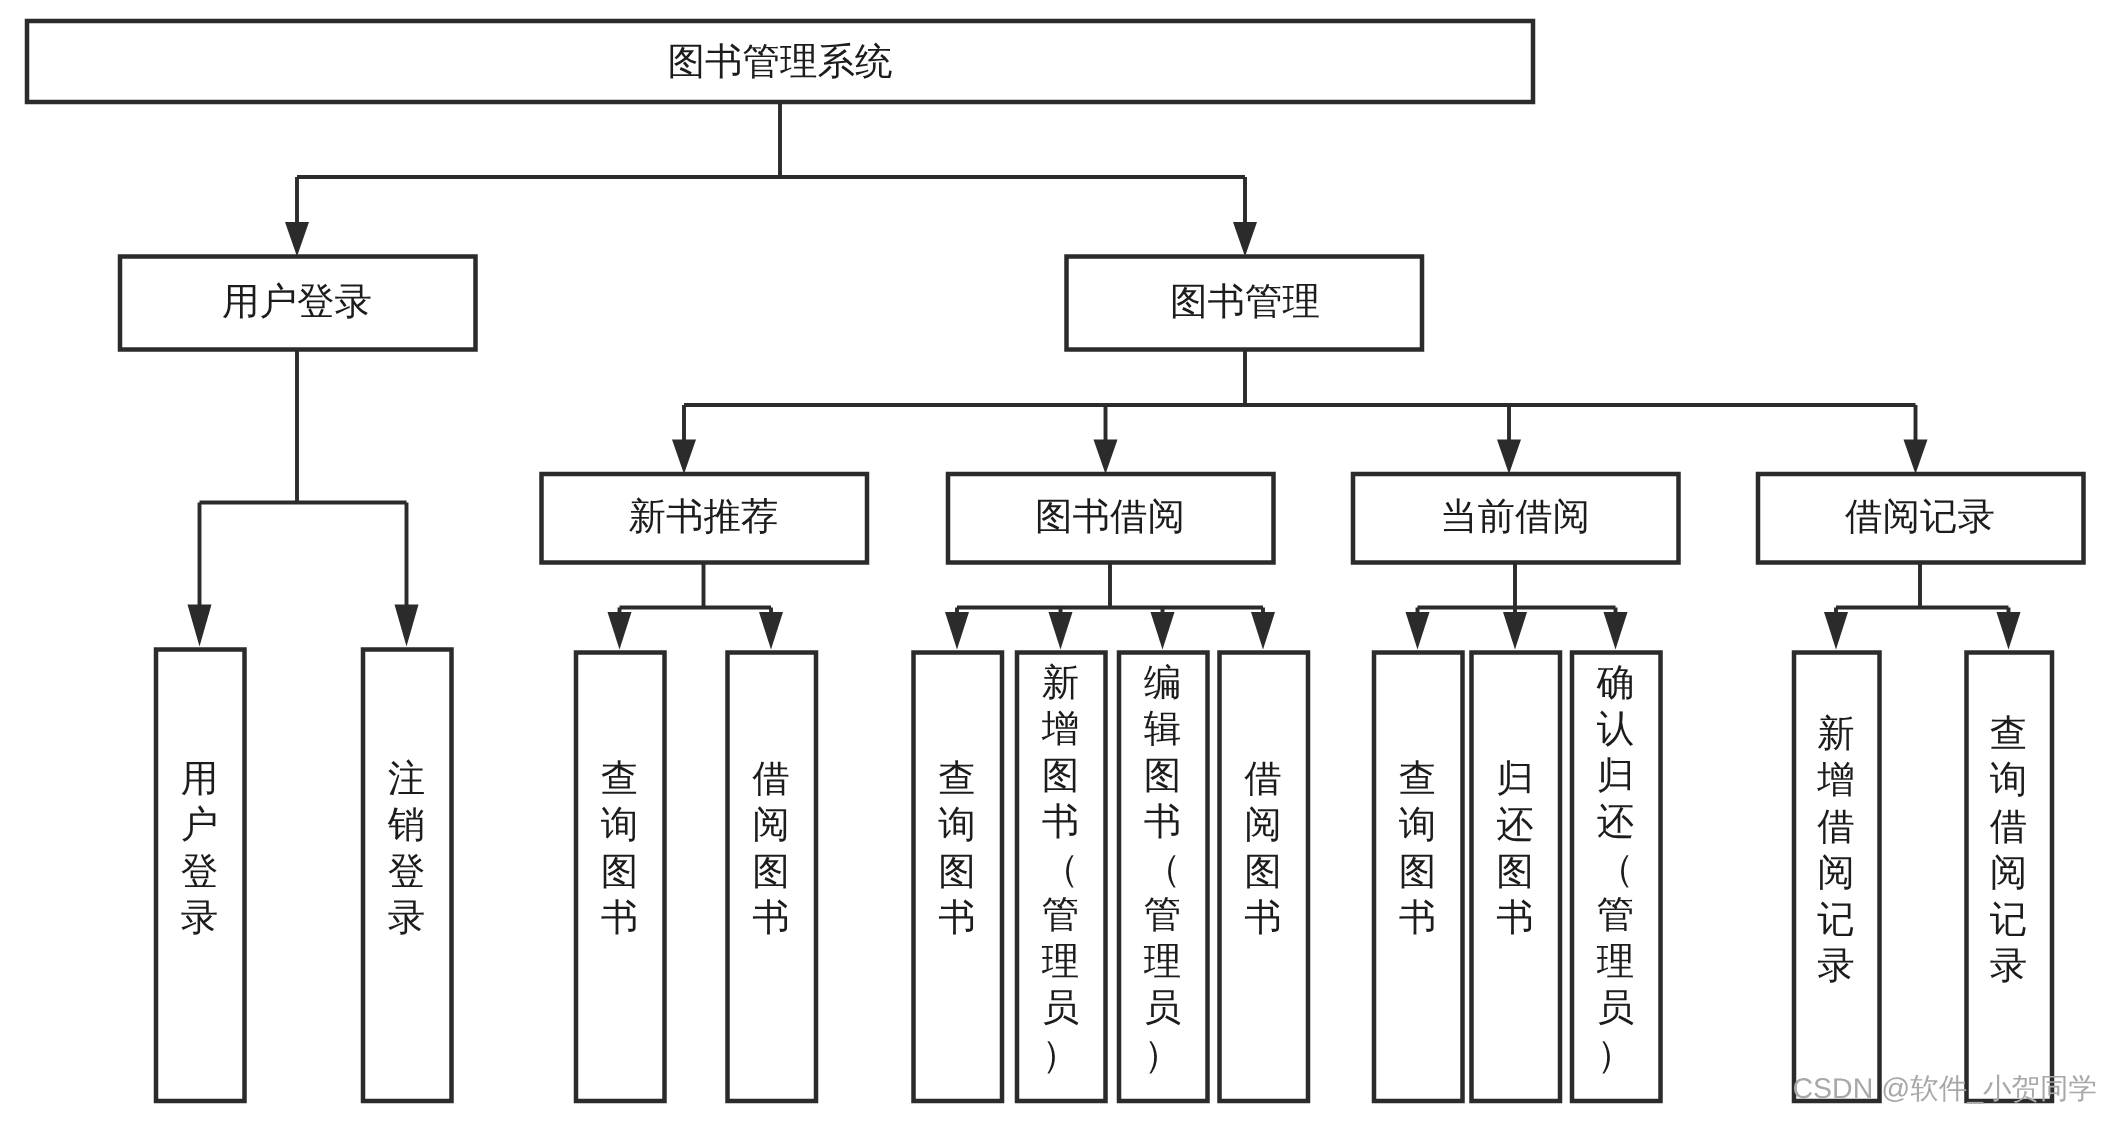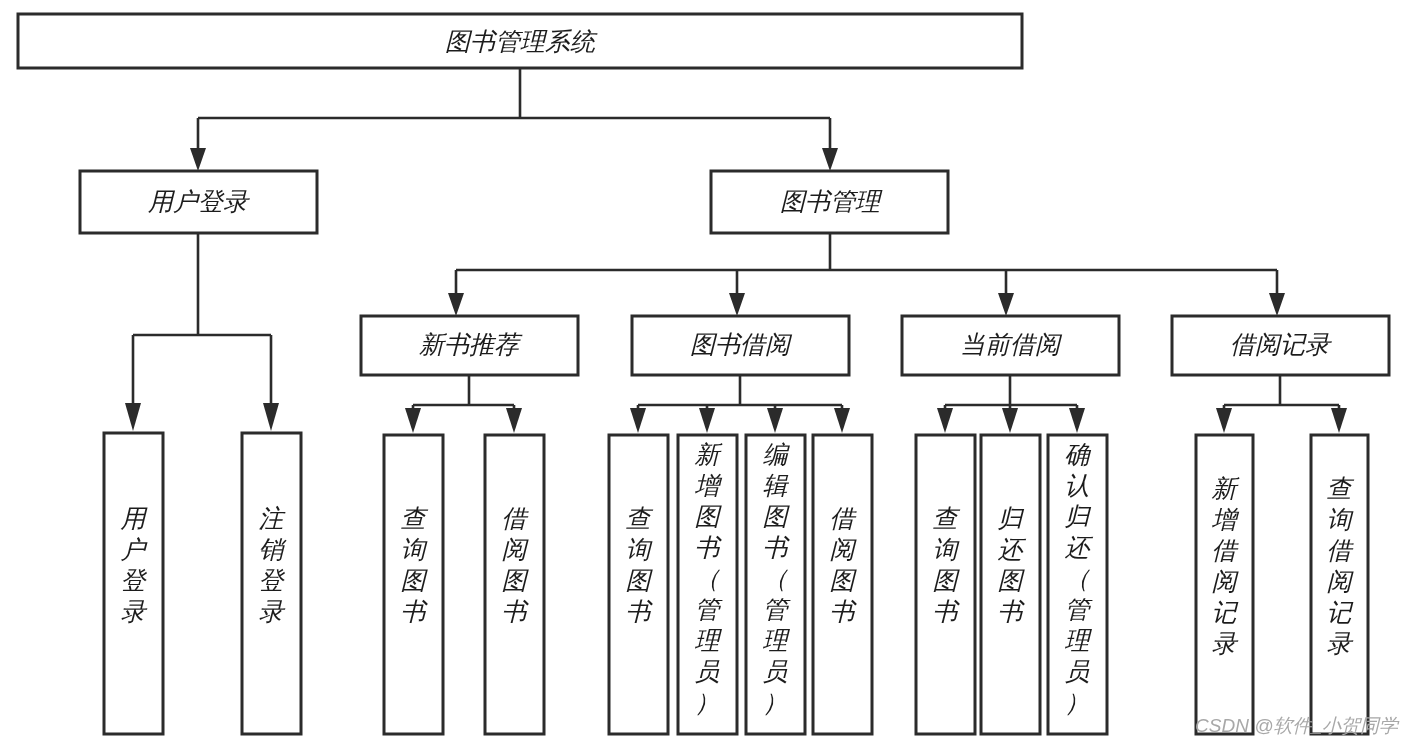--- a/index.html
+++ b/index.html
@@ -11,21 +11,20 @@
     width: 1405px;
     height: 747px;
     font-family: "Liberation Sans", "DejaVu Sans", sans-serif;
     overflow: hidden;
     position: relative;
   }
   #diagram-root {
     position: relative;
     width: 1405px;
     height: 667px;
-    font-style: italic;
   }
   svg#flowchart {
     position: absolute;
     top: 0;
     left: 0;
     width: 1405px;
     height: 747px;
     display: block;
   }
   .node-rect {

